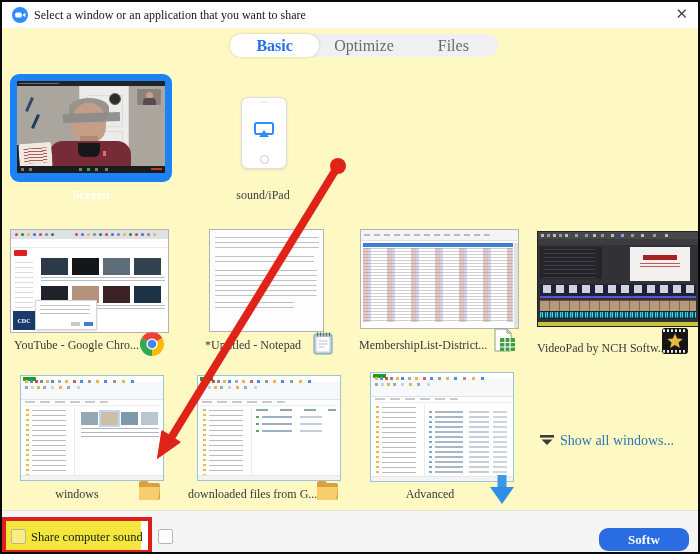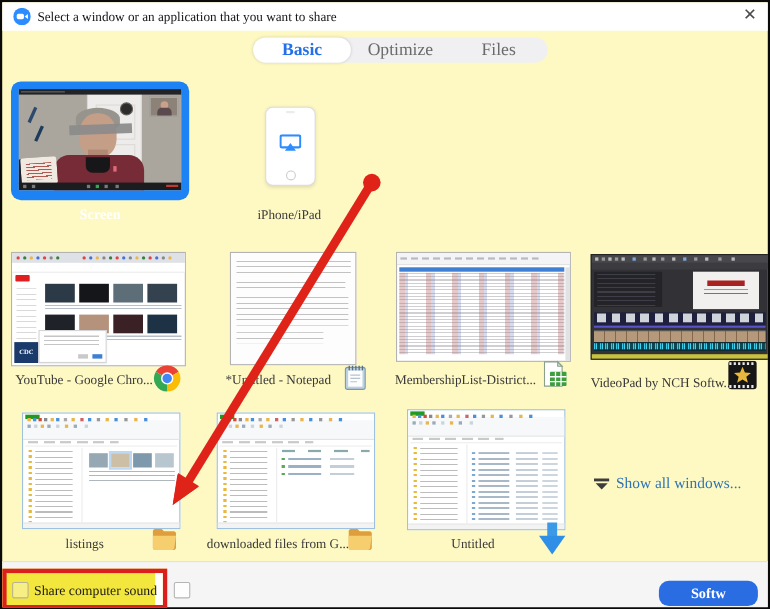--- a/index.html
+++ b/index.html
@@ -227,21 +227,21 @@
   </div>
 
   <div class="abs" id="iphone-body">
     <div class="abs" id="iphone-speaker"></div>
     <svg class="abs" id="iphone-airplay" width="20" height="16" viewBox="0 0 20 16">
       <rect x="1" y="1" width="18" height="11" rx="1.5" fill="none" stroke="#2d8cff" stroke-width="2"></rect>
       <polygon points="10,8 15,15 5,15" fill="#2d8cff"></polygon>
     </svg>
     <div class="abs" id="iphone-home"></div>
   </div>
-  <div class="abs" id="iphone-label">iPhone/iPad</div>
+  <div class="abs" id="iphone-label">sound/iPad</div>
 
   <div class="thumb" id="yt-thumb">
     <div class="abs" id="yt-tabs"></div>
     <div class="abs" id="yt-favs"></div>
     <div class="abs" id="yt-toolbar"></div>
     <div class="abs" id="yt-logo"></div>
     <div class="abs" id="yt-side"></div>
     <div class="abs" id="yt-grid">
       <div class="ytv" style="background:#2b3a46"></div>
       <div class="ytv" style="background:#15161a"></div>
@@ -323,21 +323,21 @@
     <div class="exp-nav"></div>
     <div class="abs" id="ls-photos">
       <div class="ph" style="background:#96a8b4"></div>
       <div class="ph" style="background:#cdbfa6;outline:2px solid #bcd8f2"></div>
       <div class="ph" style="background:#7e99ac"></div>
       <div class="ph" style="background:#b8c6d0"></div>
     </div>
     <div class="abs" id="ls-caps"></div>
     <div class="exp-status"></div>
   </div>
-  <div class="tile-label" id="ls-label">listings</div>
+  <div class="tile-label" id="ls-label">windows</div>
   <svg class="abs" id="ls-folder" width="24" height="26" viewBox="0 0 24 26">
     <path fill="#dE9E3E" d="M2 6c0-1 .8-2 2-2h6l2 2h9c1.1 0 2 .9 2 2v13c0 1.1-.9 2-2 2H4c-1.2 0-2-.9-2-2z"></path>
     <path fill="#f6ce6e" d="M2 10h21l-1.5 11c-.1.9-1 2-2 2H4c-1.2 0-2-.9-2-2z"></path>
   </svg>
 
   <div class="thumb exp" id="dl-thumb">
     <div class="exp-green"></div>
     <div class="exp-ribbon"></div>
     <div class="exp-dots"></div>
     <div class="exp-dots2"></div>
@@ -356,21 +356,21 @@
   <div class="thumb exp" id="dn-thumb">
     <div class="exp-green"></div>
     <div class="exp-ribbon"></div>
     <div class="exp-dots"></div>
     <div class="exp-dots2"></div>
     <div class="exp-addr"></div>
     <div class="exp-nav"></div>
     <div class="abs" id="dn-files"></div>
     <div class="exp-status"></div>
   </div>
-  <div class="tile-label" id="dn-label">Untitled</div>
+  <div class="tile-label" id="dn-label">Advanced</div>
   <svg class="abs" id="dn-arrow" width="26" height="32" viewBox="0 0 26 32">
     <rect x="8.5" y="1" width="9" height="13" fill="#3b9ae8"></rect>
     <polygon points="1,13 25,13 13,30" fill="#2f8fe6"></polygon>
   </svg>
 
   <div class="abs" id="show-all">
     <svg width="14" height="14" viewBox="0 0 14 14">
       <rect y="1" width="14" height="2.6" fill="#3c3c3c"></rect>
       <polygon points="1.5,5.4 12.5,5.4 7,11" fill="#3c3c3c"></polygon>
     </svg>

